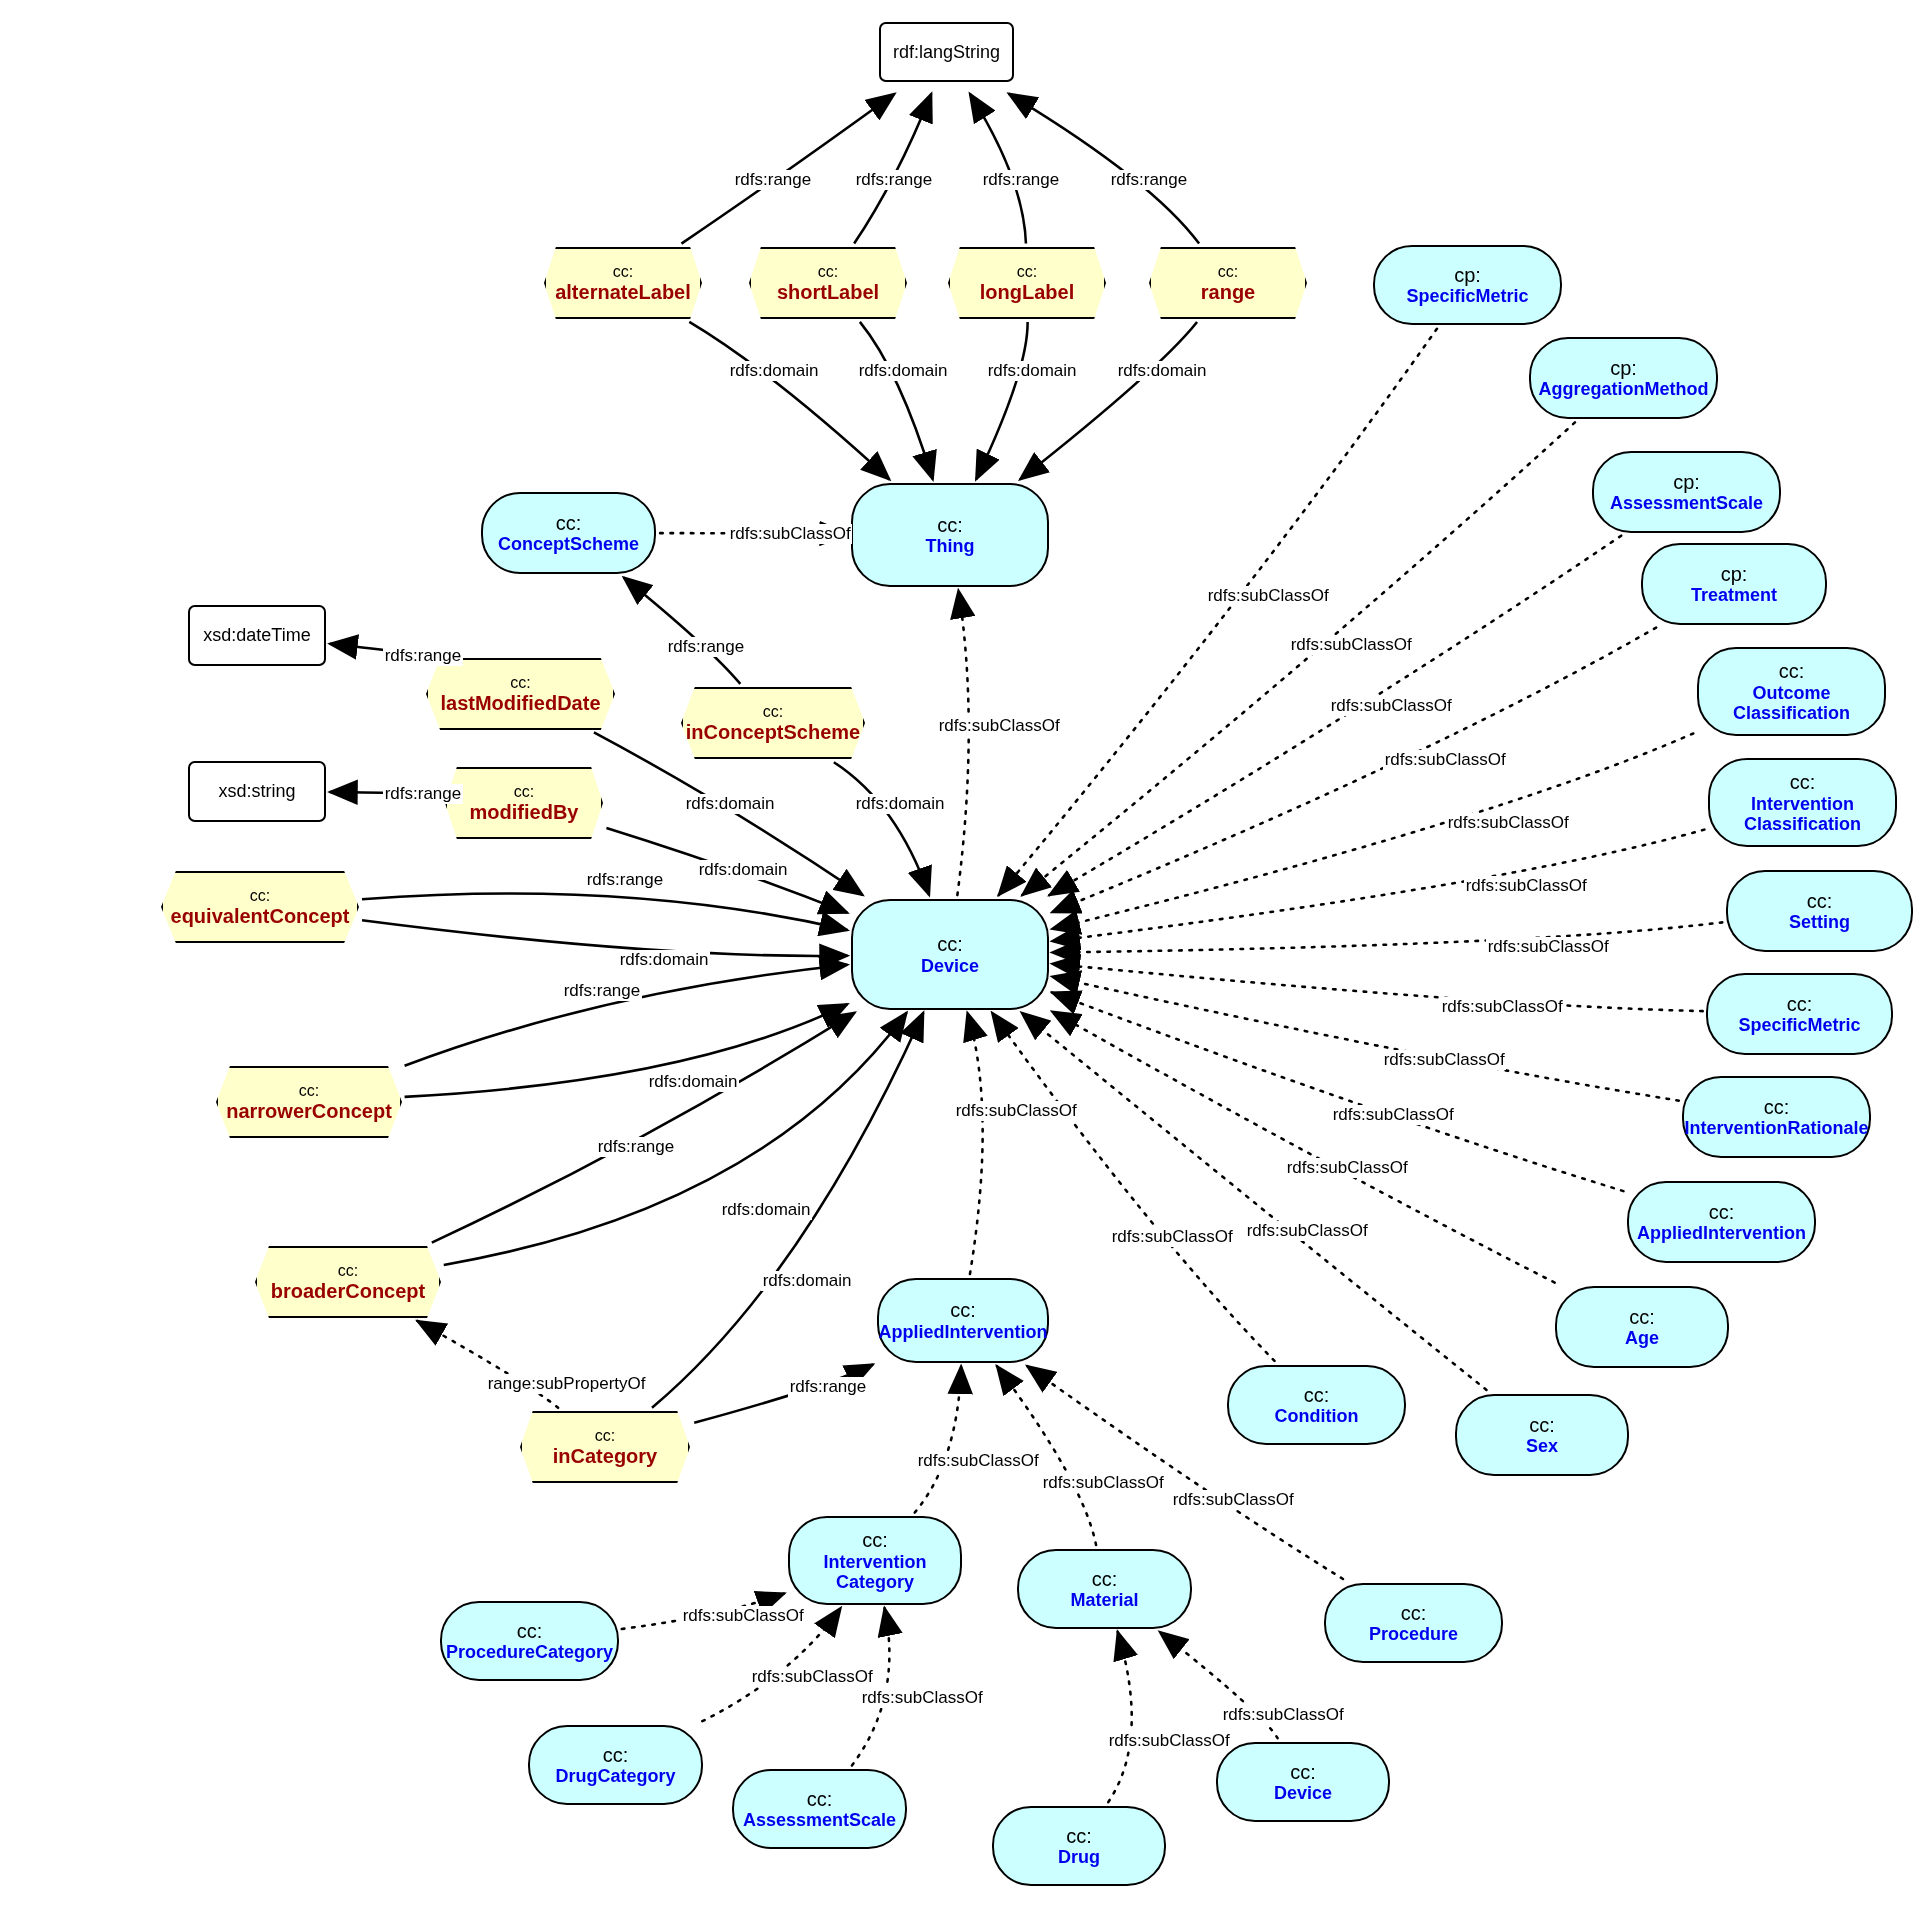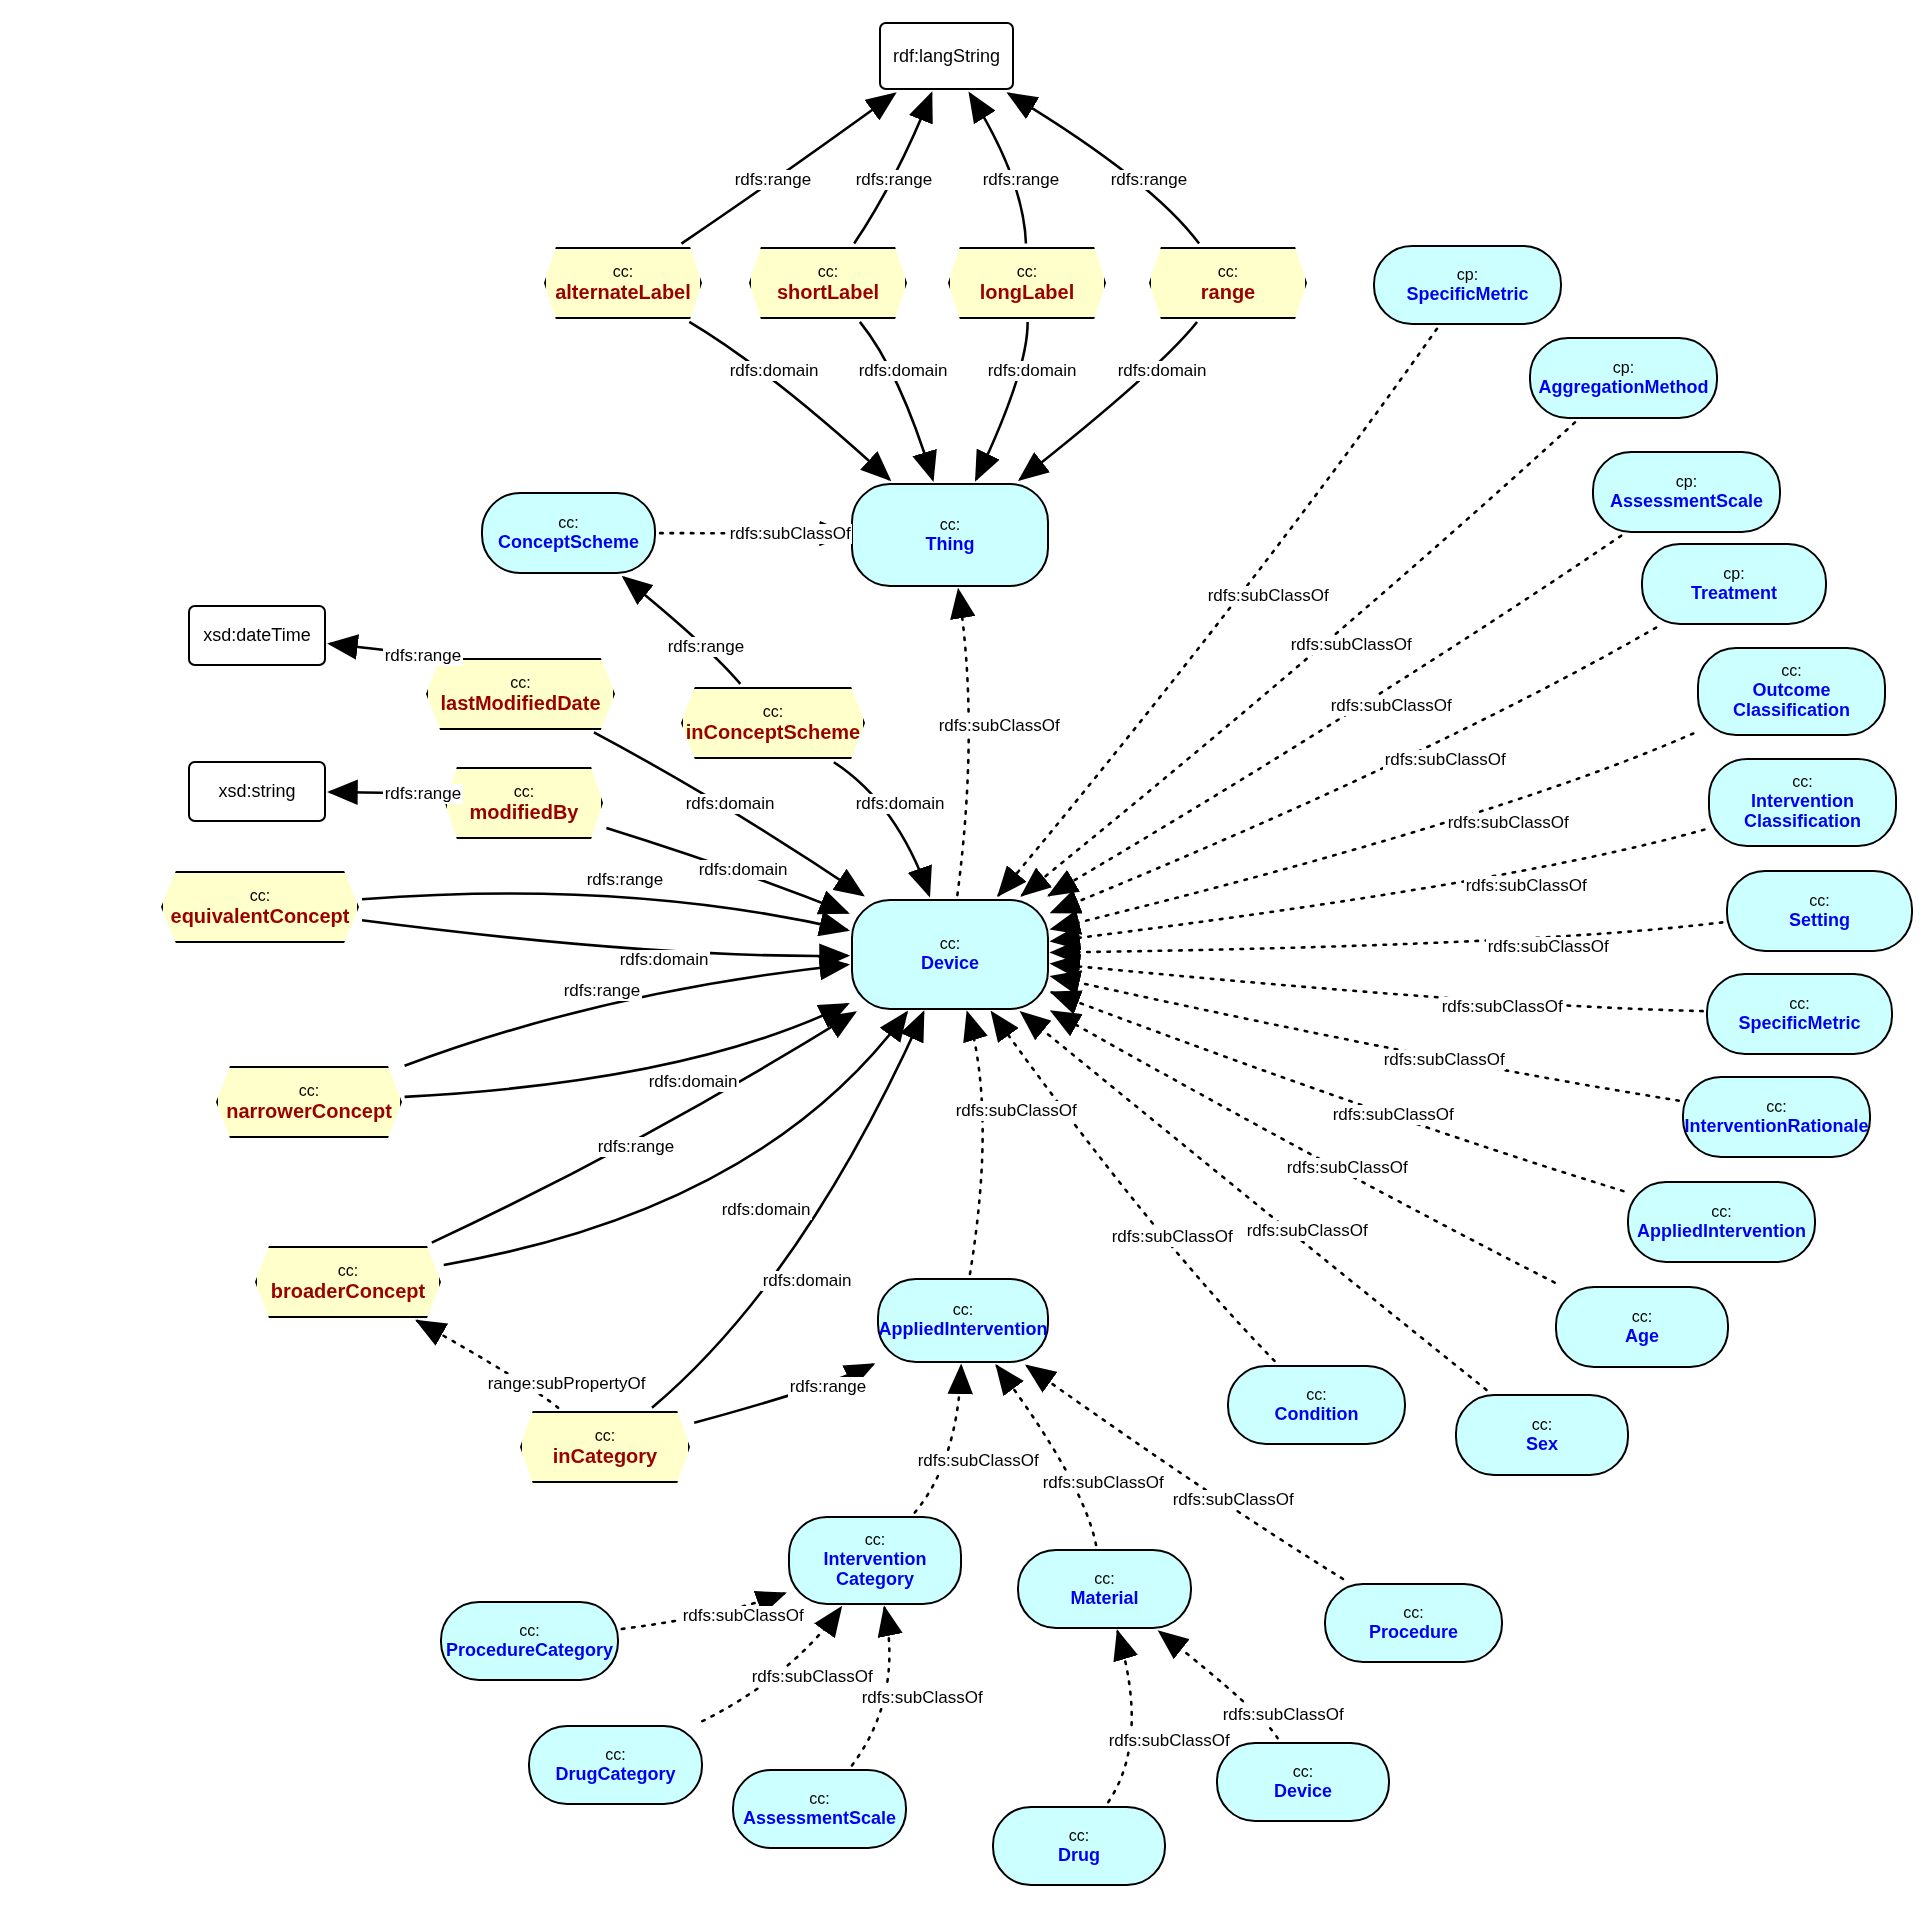--- a/index.html
+++ b/index.html
@@ -5,21 +5,21 @@
   html,body{margin:0;padding:0;background:#ffffff;}
   #stage{position:relative;width:1925px;height:1929px;background:#fff;
          font-family:"Liberation Sans","DejaVu Sans",sans-serif;overflow:hidden;}
   svg#wires{position:absolute;left:0;top:0;width:1925px;height:1929px;}
 
   .node{position:absolute;box-sizing:border-box;display:flex;flex-direction:column;
         align-items:center;justify-content:center;text-align:center;line-height:1.12;}
 
   
   .cls{background:#ccffff;border:2.6px solid #000;border-radius:39px;}
-  .cls .pfx{color:#000;font-size:16px;font-weight:400;}
+  .cls .pfx{color:#000;font-size:20px;font-weight:400;}
   .cls .nm{color:#0000ee;font-size:18px;font-weight:bold;}
 
   
   .dt{background:#ffffff;border:2.6px solid #000;border-radius:6.8px;}
   .dt .nm{color:#000;font-size:18px;font-weight:400;}
 
   
   .prop{background:#ffffcc;border:2.6px solid #000;
         clip-path:polygon(7.5% 0,92.5% 0,100% 50%,92.5% 100%,7.5% 100%,0 50%);}
   .prop .pfx{color:#000;font-size:16px;font-weight:400;}
@@ -186,21 +186,21 @@
         <div class="nm">AssessmentScale</div>
       </div>
       <div class="node cls" style="left: 992px; top: 1806px; width: 174px; height: 80px;">
         <div class="pfx">cc:</div>
         <div class="nm">Drug</div>
       </div>
       <div class="node cls" style="left: 1216px; top: 1742px; width: 174px; height: 80px;">
         <div class="pfx">cc:</div>
         <div class="nm">Device</div>
       </div>
-      <div class="node dt" style="left: 879px; top: 22px; width: 135px; height: 68px;">
+      <div class="node dt" style="left: 879px; top: 22px; width: 135px; height: 60px;">
         <div class="nm">rdf:langString</div>
       </div>
       <div class="node dt" style="left: 188px; top: 605px; width: 138px; height: 61px;">
         <div class="nm">xsd:dateTime</div>
       </div>
       <div class="node dt" style="left: 188px; top: 761px; width: 138px; height: 61px;">
         <div class="nm">xsd:string</div>
       </div>
       <div class="node prop" style="left: 544px; top: 247px; width: 158px; height: 72px;">
         <div class="pfx">cc:</div>

